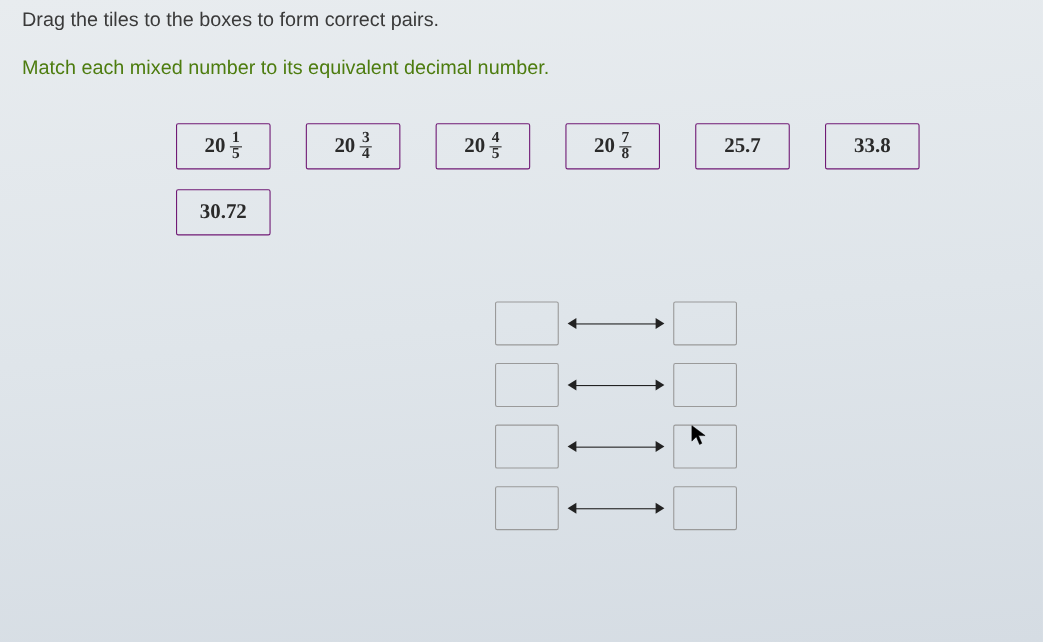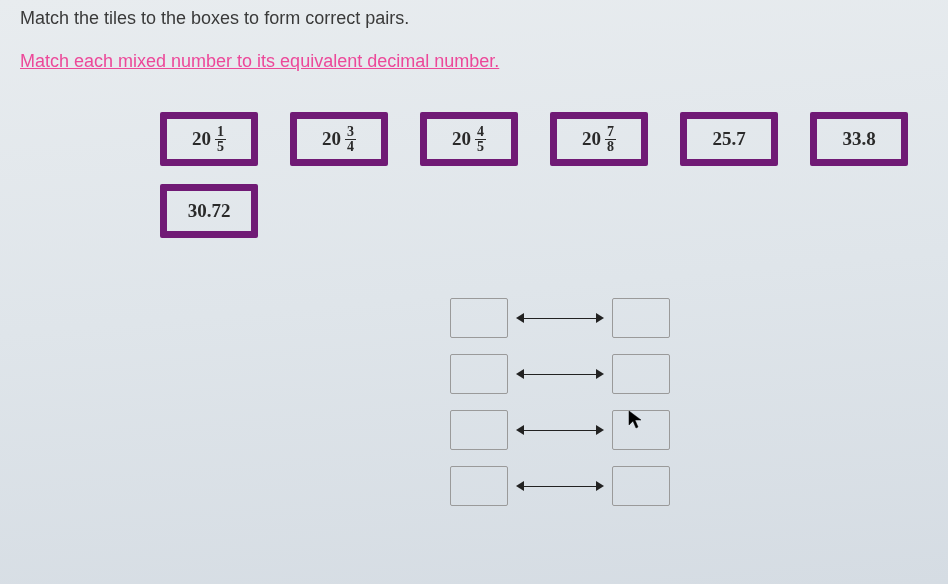--- a/index.html
+++ b/index.html
@@ -15,34 +15,33 @@
   .wrap {
     padding: 8px 20px 0 20px;
   }
   .instr1 {
     font-size: 18px;
     color: #3a3a3a;
     margin: 0 0 22px 0;
   }
   .instr2 {
     font-size: 18px;
-    color: #ec4899;
+    color: #4d7c0f;
     margin: 0 0 40px 0;
-    text-decoration: underline;
   }
   .tile-area {
     margin-left: 140px;
   }
   .tile-row {
     display: flex;
     gap: 32px;
     margin-bottom: 18px;
   }
   .tile {
-    border: 7px solid #701a75;
+    border: 1px solid #701a75;
     border-radius: 2px;
     background: rgba(255,255,255,0.0);
     min-width: 64px;
     height: 40px;
     padding: 0 10px;
     display: flex;
     align-items: center;
     justify-content: center;
     font-size: 19px;
     font-weight: bold;
@@ -115,21 +114,21 @@
   .cursor {
     position: absolute;
     pointer-events: none;
   }
   .cursor svg { display:block; }
 </style>
 </head>
 <body>
 
 <div class="wrap">
-  <p class="instr1">Match the tiles to the boxes to form correct pairs.</p>
+  <p class="instr1">Drag the tiles to the boxes to form correct pairs.</p>
   <p class="instr2">Match each mixed number to its equivalent decimal number.</p>
 
   <div class="tile-area">
     <div class="tile-row" id="tile-row-1">
         <div class="tile">
           <span>20</span>
           <span class="frac">
             <span class="num">1</span>
             <span class="den">5</span>
           </span>

